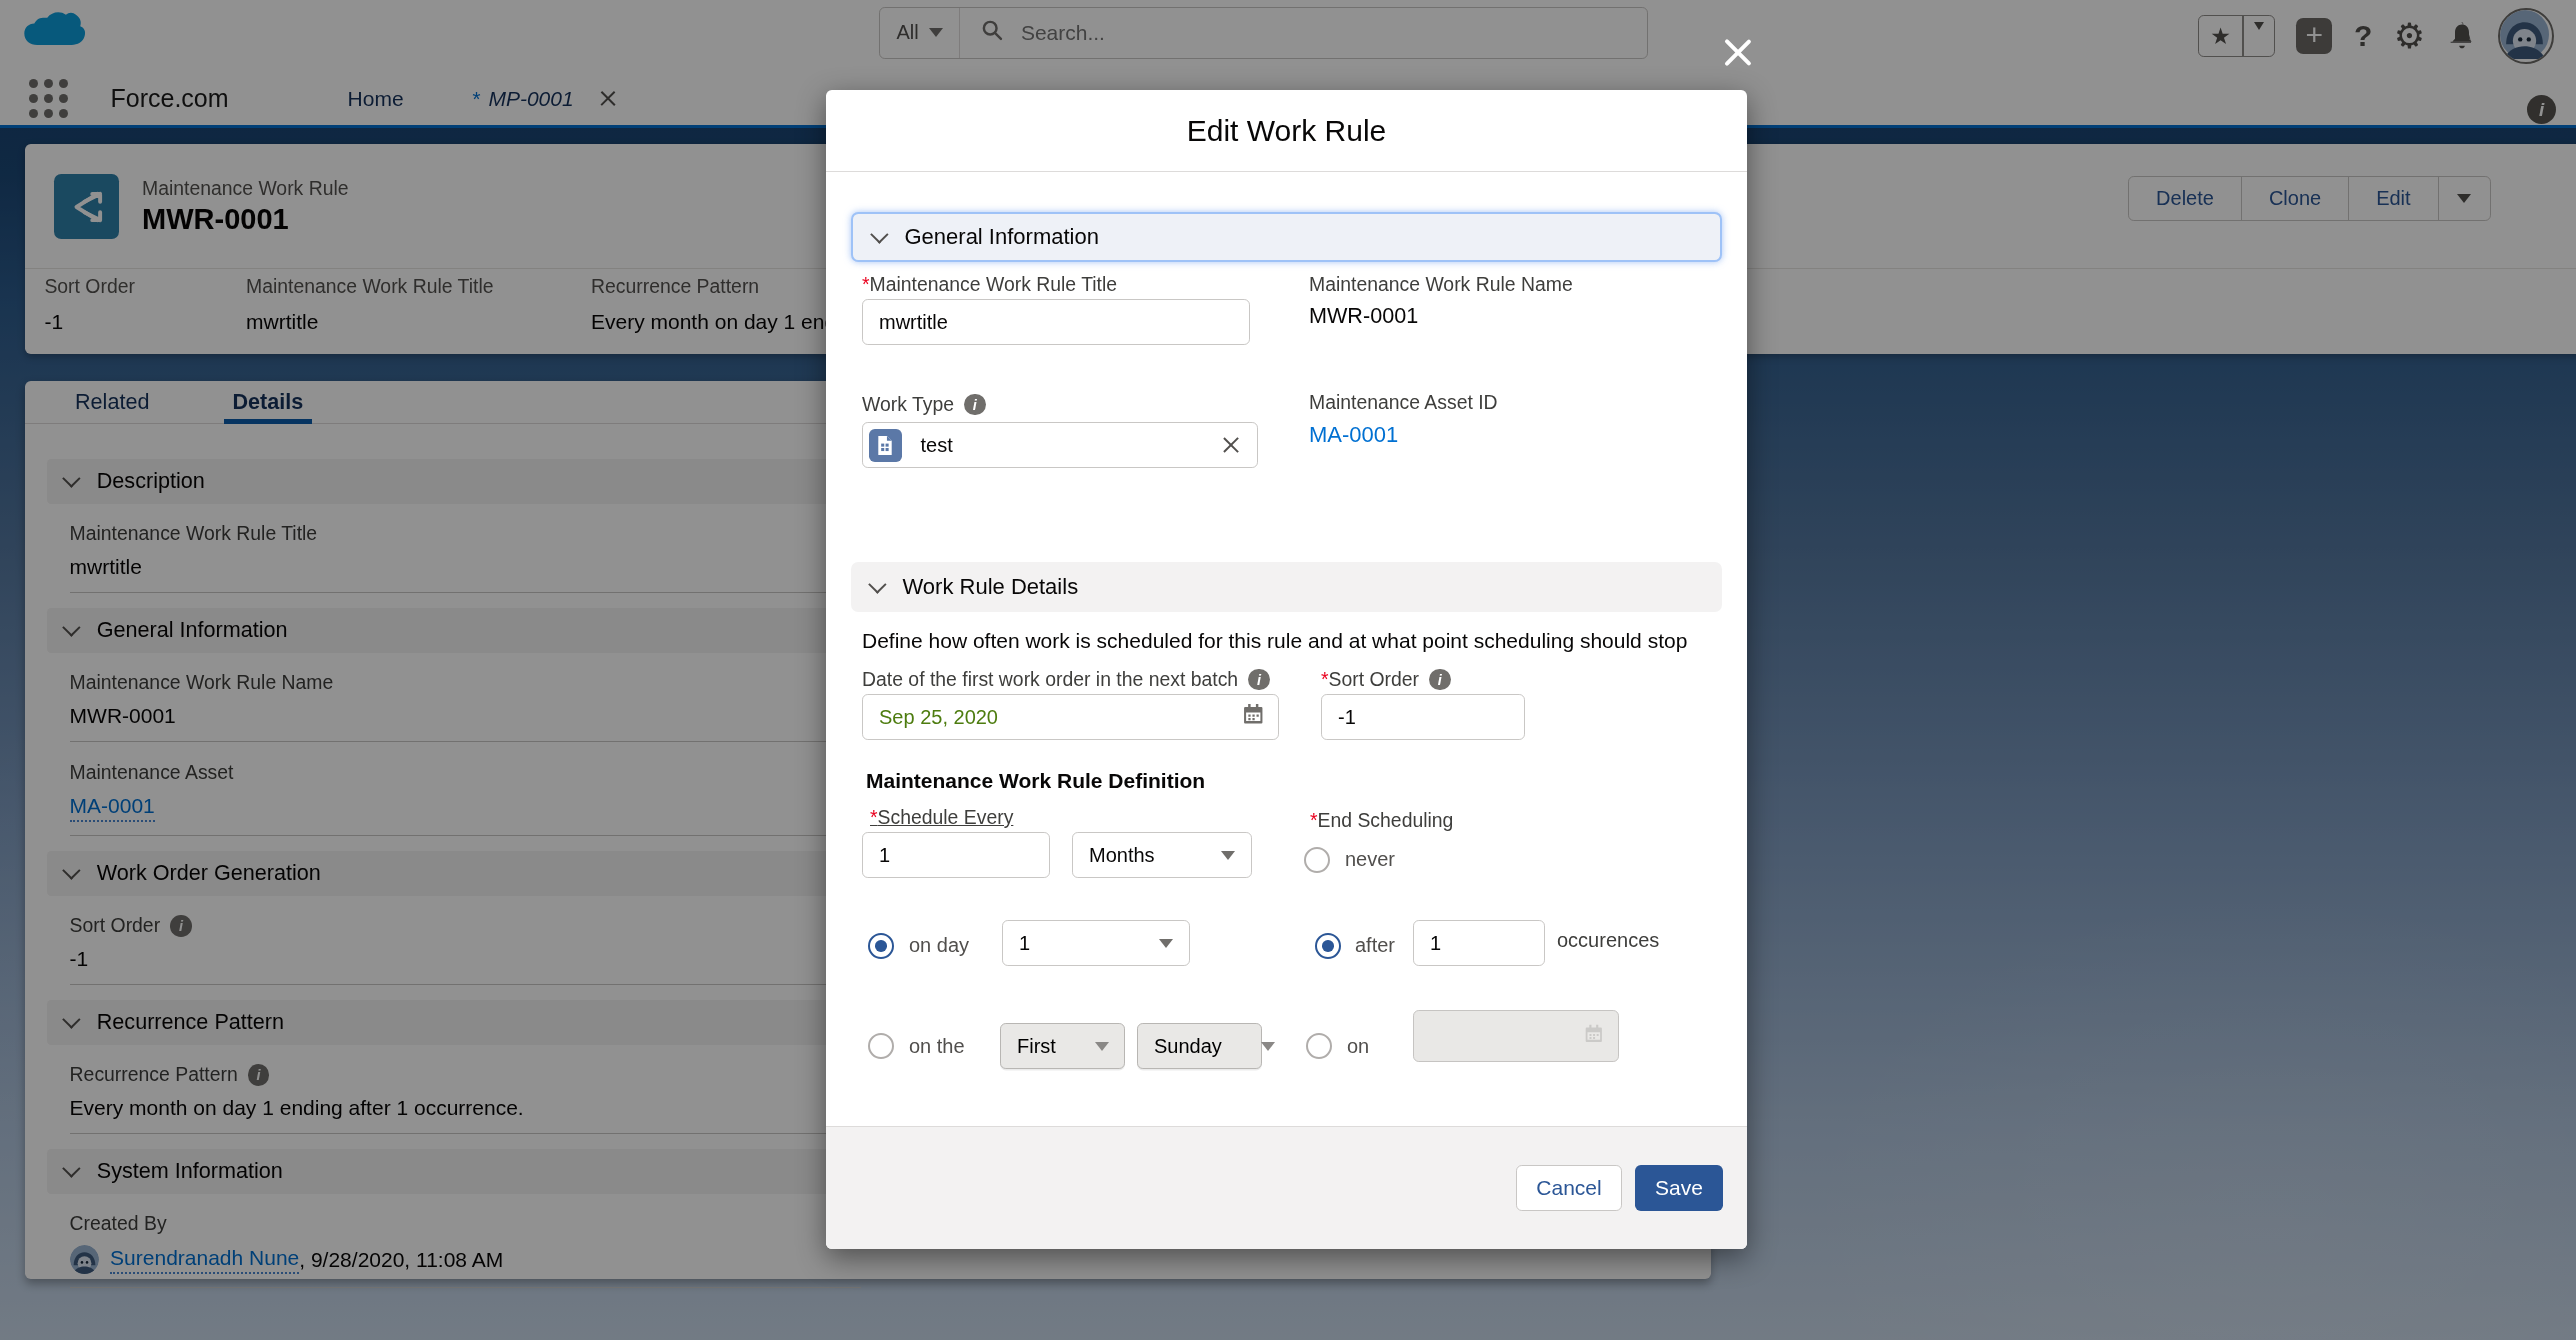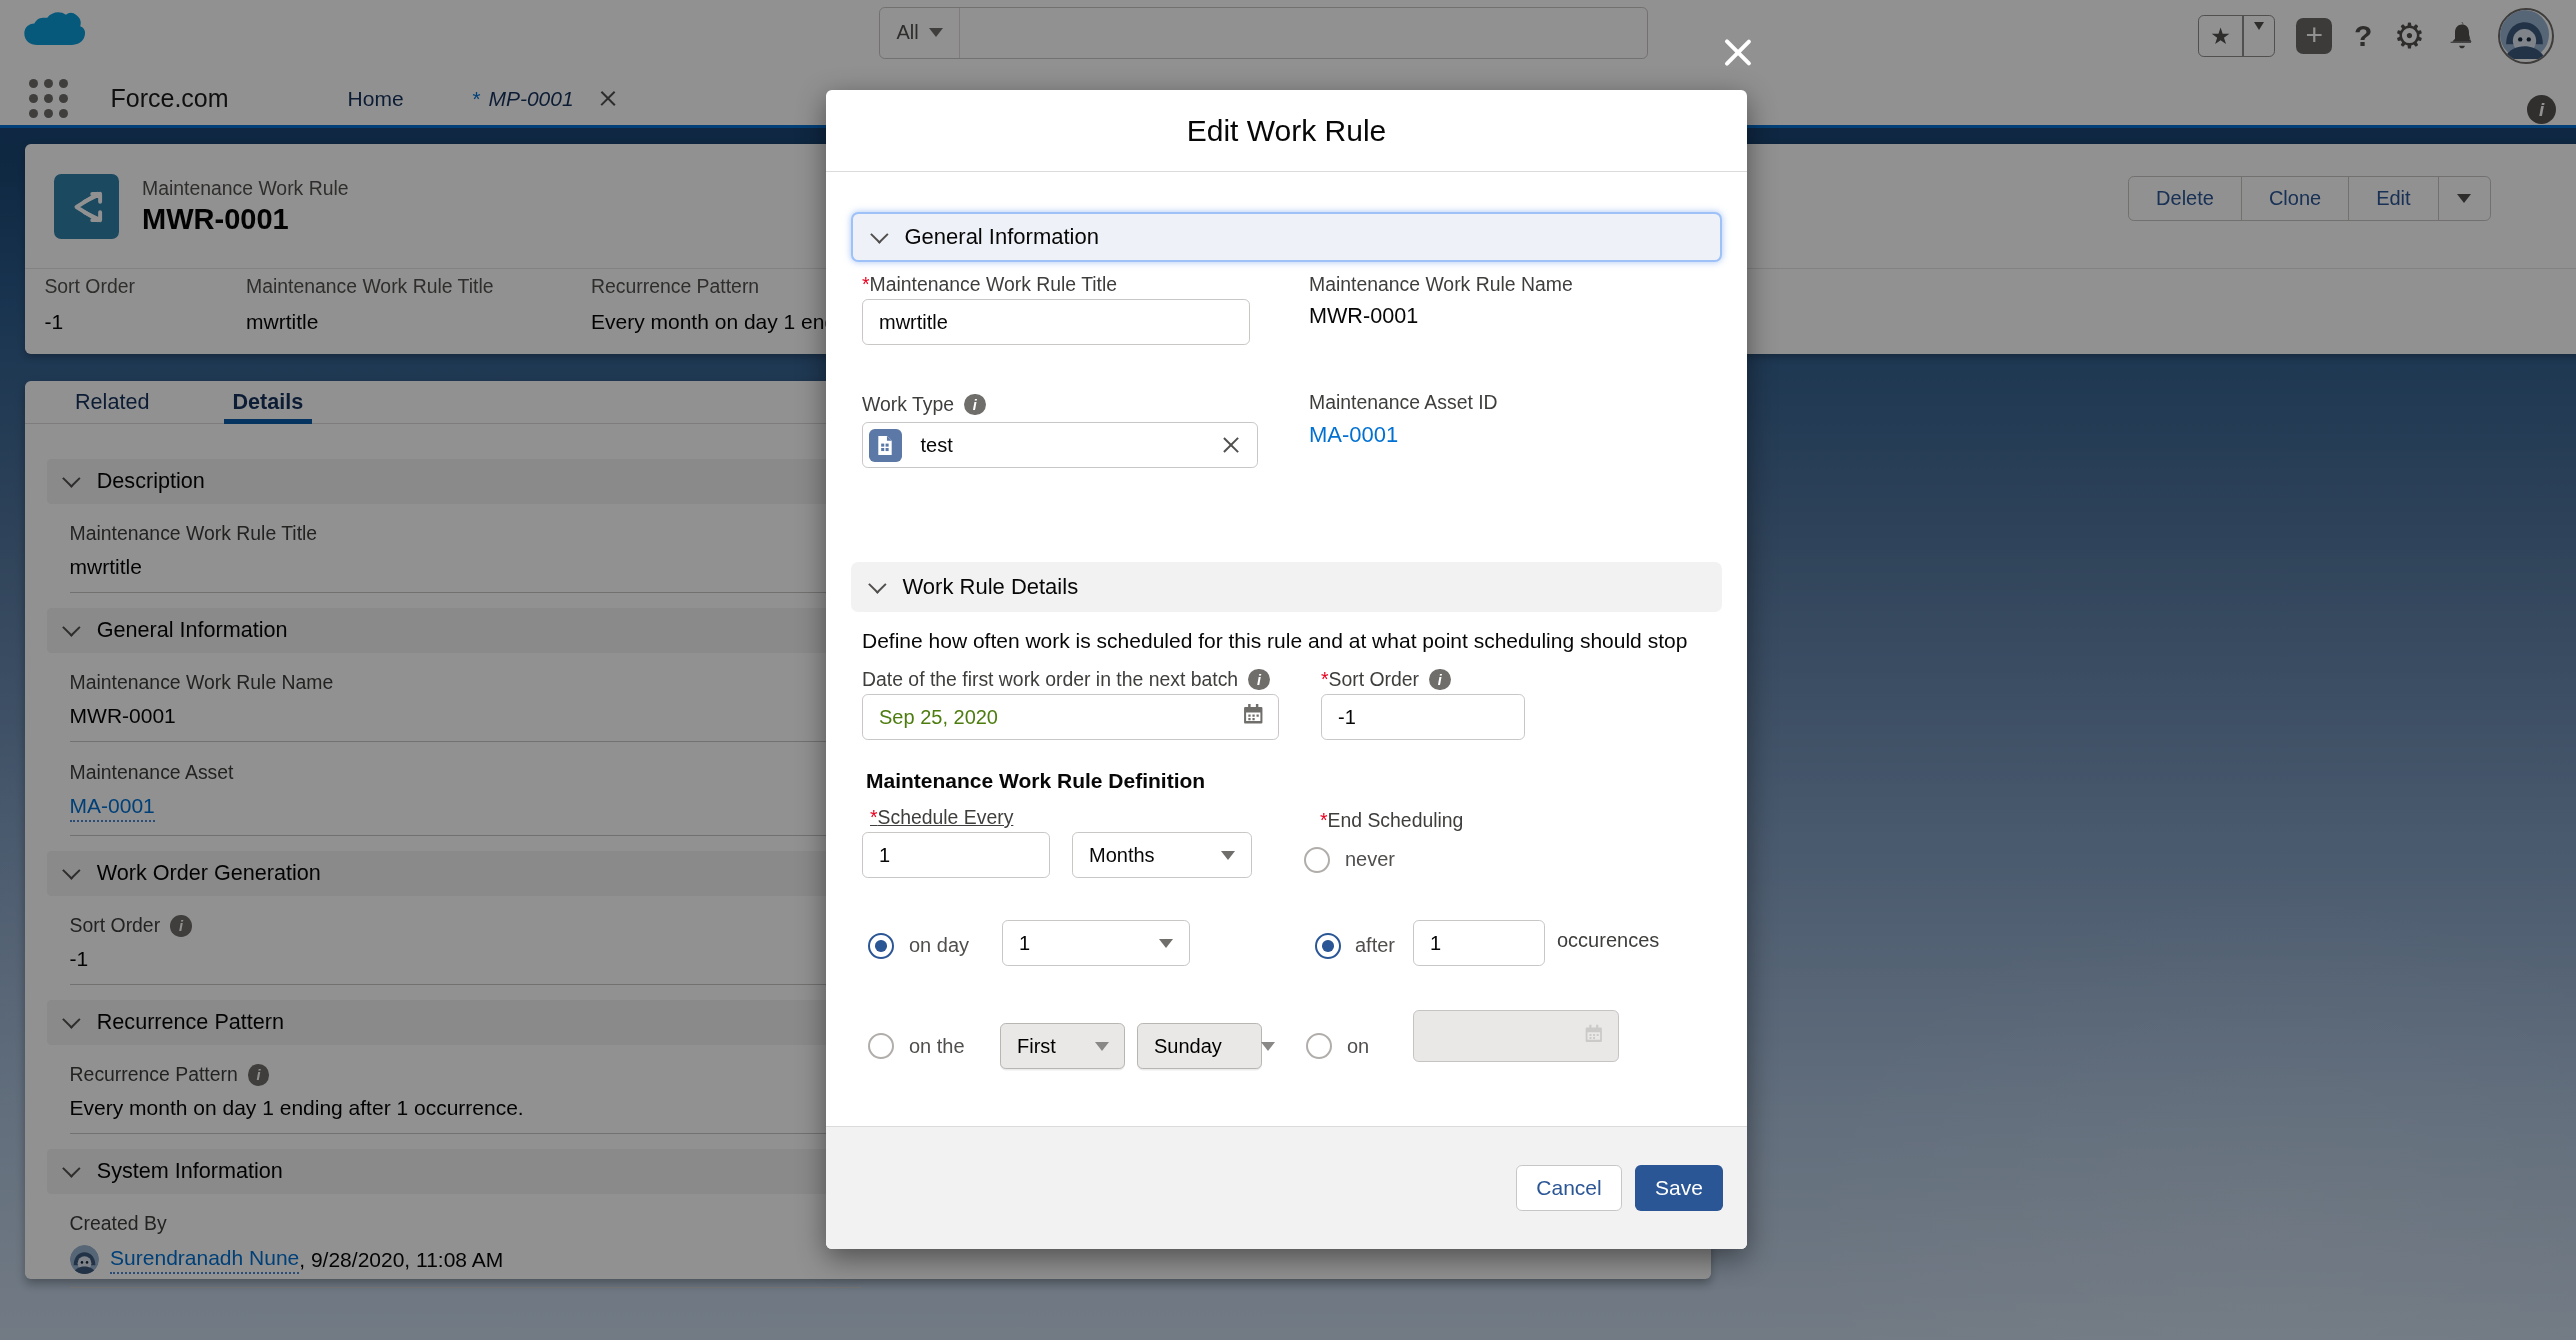--- a/index.html
+++ b/index.html
@@ -120,20 +120,29 @@
     <span class="cloud">
       <svg width="66" height="46" viewBox="0 0 46 32">
           <path fill="#0d9ddb" d="M19 6c3-4 9-5 13-2 2-2 5-2 7 0 3 2 4 5 3 8 3 1 4 4 3 7-1 4-5 6-9 6H12c-5 0-9-3-9-8 0-4 3-7 7-7 1-2 3-4 6-4z"></path>
         </svg>
     </span>
     <div class="search">
       <div class="scope">
         <span>All</span>
         <span class="tri"></span>
       </div>
+      <div class="search-main">
+        <span>
+          <svg width="24.5" height="24.5" viewBox="0 0 24 24">
+              <circle cx="10" cy="10" r="6.2" fill="none" stroke="#706e6b" stroke-width="2.4"></circle>
+              <path d="M14.6 14.6 20.5 20.5" stroke="#706e6b" stroke-width="2.4" stroke-linecap="round"></path>
+            </svg>
+        </span>
+        <input class="search-input" placeholder="Search..." style="">
+      </div>
     </div>
     <div class="navicons">
       <div class="starbox">
         <span class="star">★</span>
         <span class="sb-sep"></span>
         <span class="sb-caret"><span class="tri" style="border-top-color:#514f4d;border-left-width:5.8px;border-right-width:5.8px;border-top-width:8px;"></span></span>
       </div>
       <span class="plusbtn"></span>
       <span class="qmark"></span>
       <span class="gear"></span>
@@ -351,21 +360,21 @@
       </div>
       <div class="mlabel req" style="left:495px;top:496px;">
         <span>Sort Order</span>
           <span class="info"></span>
       </div>
       <input class="minput" style="left: 495px; top: 522px; width: 204px;" value="-1">
 
       <div class="msub" style="left:40px;top:597px;">Maintenance Work Rule Definition</div>
 
       <div class="mlabel req" style="left:44px;top:634px;text-decoration:underline;">Schedule Every</div>
-      <div class="mlabel req" style="left:494px;top:637px;">End Scheduling</div>
+      <div class="mlabel req" style="left:484px;top:637px;">End Scheduling</div>
       <input class="minput" style="left: 36px; top: 660px; width: 188px;" value="1">
       <div class="mselect" style="left:246px;top:660px;width:180px;">
         <span>Months</span>
         <span class="tri"></span>
       </div>
       <span class="radio" style="left:478px;top:675px;"></span>
       <span class="rlabel" style="left:519px;top:676px;">never</span>
 
       <span class="radio checked" style="left:42px;top:761px;"></span>
       <span class="rlabel" style="left:83px;top:762px;">on day</span>

